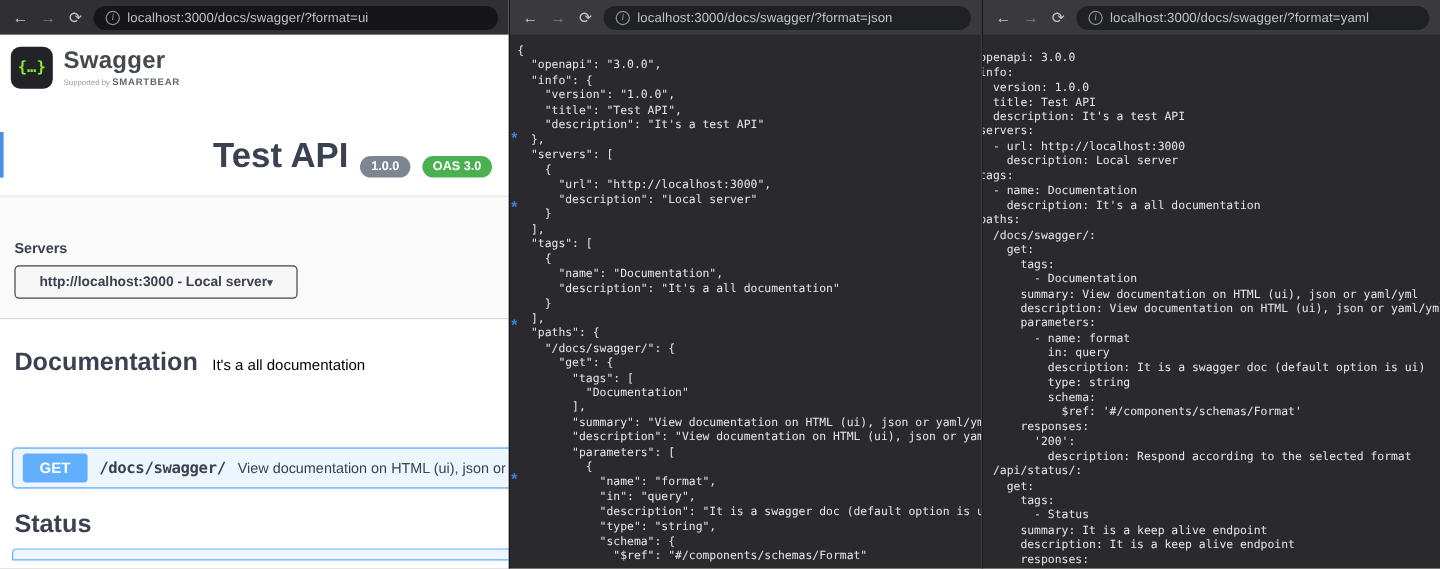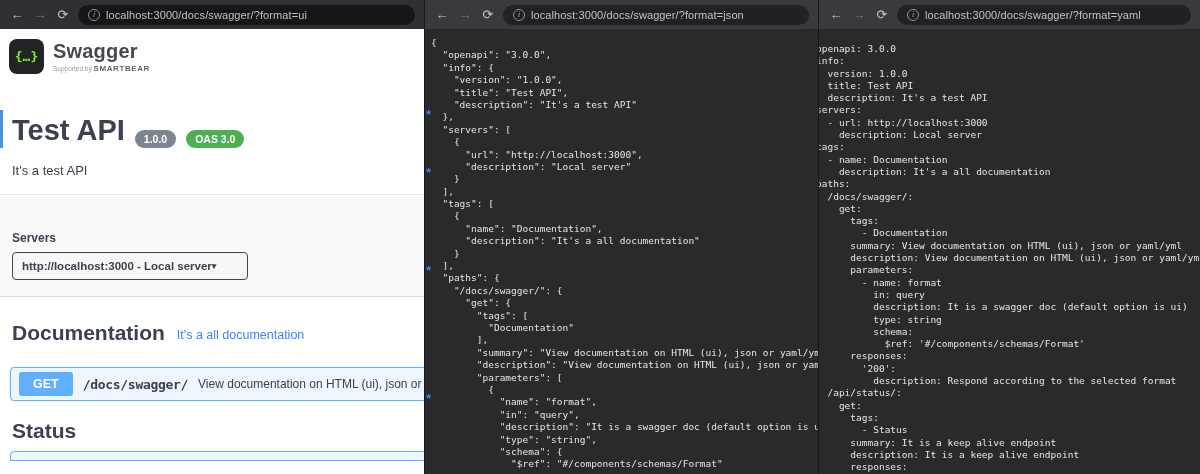--- a/index.html
+++ b/index.html
@@ -29,41 +29,41 @@
   .logo-row { display:flex; align-items:center; gap:9px; padding:10px 10px 6px 9px; }
   .logo-mark { width:35px; height:35px; background:#222326; border-radius:8px; color:#85ea2d;
                display:flex; align-items:center; justify-content:center; font-size:13px; font-weight:bold;
                font-family:"DejaVu Sans Mono", monospace; }
   .logo-word { font-size:20px; font-weight:700; color:#45494f; letter-spacing:0.2px; }
   .logo-sub { font-size:6.5px; color:#9a9a9a; margin-top:1px; text-align:right; }
   .logo-sub b { font-size:8px; color:#5f6770; letter-spacing:0.6px; }
 
   .info-section { position:relative; padding:34px 14px 16px 12px; border-bottom:1px solid #e3e3e3; }
   .focus-caret { position:absolute; left:0; top:30px; width:3px; height:38px; background:#4a90e2; }
-  .title-row { display:flex; align-items:center; gap:10px; }
+  .title-row { display:flex; align-items:center; gap:10px;justify-content:flex-end; }
   .api-title { font-size:29px; font-weight:700; color:#3b4151; }
   .badge { color:#fff; font-size:10.5px; font-weight:600; padding:3px 9px; border-radius:12px; position:relative; top:8px; white-space:nowrap; }
   .badge-ver { background:#7d8492; }
   .badge-oas { background:#4caf50; }
   .api-desc { font-size:13px; color:#3b4151; margin-top:16px; }
 
   .scheme { background:#fafafa; padding:36px 14px 16px 12px; border-bottom:1px solid #dcdcdc; }
   .servers-label { font-size:12px; font-weight:700; color:#3b4151; }
   .server-select { width:236px; height:28px; margin-top:7px; border:1.5px solid #41444e; border-radius:4px;
-                   background:#f7f7f7; display:flex; align-items:center; justify-content:flex-start;
+                   background:#f7f7f7; display:flex; align-items:center; justify-content:center;
                    padding:0 9px; font-size:11.5px; font-weight:600; color:#3b4151; cursor:pointer; }
   .select-caret { font-size:9px; color:#3b4151; }
 
   .tag-section { padding:0 10px; }
   .tag-row { display:flex; align-items:center; gap:12px; padding:24px 4px 22px 2px; cursor:pointer; }
   .tag-title { font-size:21px; font-weight:700; color:#3b4151; }
-  .tag-desc { font-size:12.5px; color:#3b82f6; position:relative; top:2px;text-align:right; }
+  .tag-desc { font-size:12.5px; color:#000000; position:relative; top:2px;text-align:right; }
   .opblock { width:460px; height:34px; display:flex; align-items:center; gap:10px; padding:0 8px;
              background:#edf5fd; border:1px solid #61affe; border-radius:4px; cursor:pointer;
-             box-shadow:0 0 2px rgba(0,0,0,0.12); }
+             box-shadow:0 0 2px rgba(0,0,0,0.12);margin-top:37px; }
   .method-pill { background:#61affe; color:#fff; font-weight:700; font-size:12.5px; padding:5px 14px;
                  border-radius:3px; flex-shrink:0; }
   .op-path { font-family:"DejaVu Sans Mono", monospace; font-size:13px; font-weight:700; color:#3b4151;
              letter-spacing:-0.3px; flex-shrink:0; }
   .op-summary { font-size:12px; color:#3b4151; white-space:nowrap; overflow:hidden; }
   .status-row { display:flex; align-items:flex-end; padding:18px 4px 0 2px; }
   .opblock-sliver { width:460px; height:10px; margin:8px 0 0 0; background:#edf5fd;
                     border:1px solid #61affe; border-radius:4px 4px 0 0; }
 
   
@@ -103,21 +103,20 @@
         </div>
       </div>
 
       <div class="info-section">
         <div class="focus-caret"></div>
         <div class="title-row">
           <span class="api-title">Test API</span>
           <span class="badge badge-ver">1.0.0</span>
           <span class="badge badge-oas">OAS 3.0</span>
         </div>
-        <p class="api-desc">It's a test API</p>
       </div>
 
       <div class="scheme">
         <div class="servers-label">Servers</div>
         <div class="server-select">
           <span>http://localhost:3000 - Local server</span>
           <span class="select-caret">▾</span>
         </div>
       </div>
 

